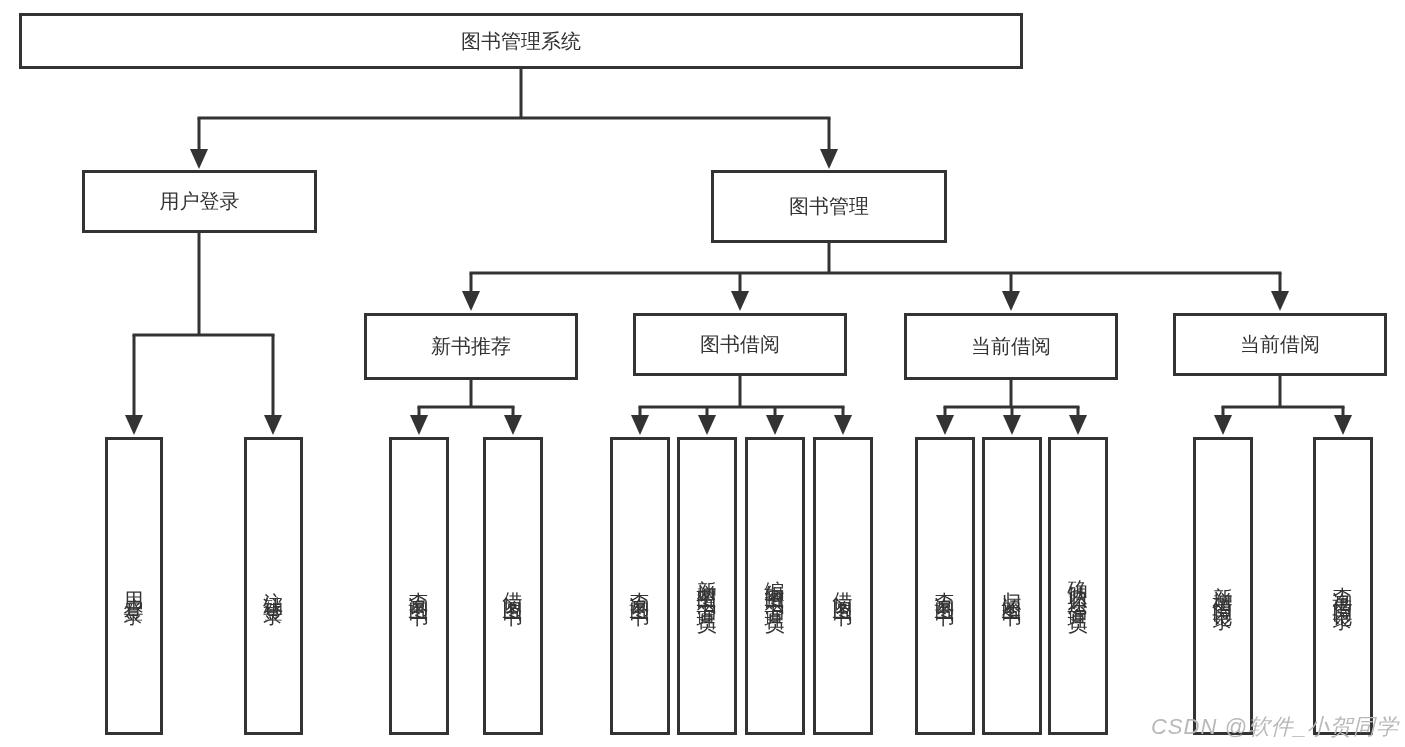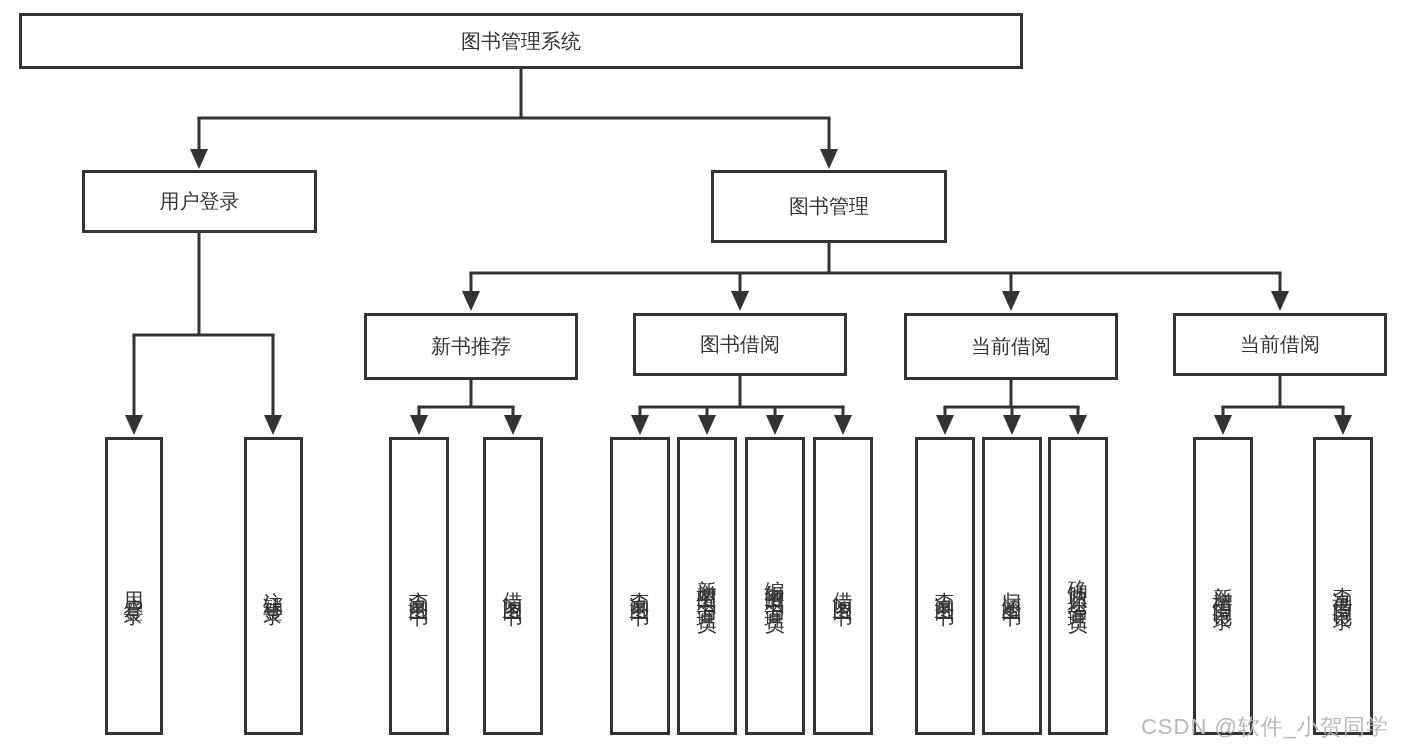--- a/index.html
+++ b/index.html
@@ -28,26 +28,27 @@
     text-align:center;
   }
   .v-node{
     writing-mode:vertical-rl;
     letter-spacing:5px;
     line-height:1;
     padding:6px 0;
   }
   .watermark{
     position:absolute;
-    right:16px;bottom:5px;
+    right:6px;bottom:5px;
     font-size:22px;
     color:var(--watermark,#b8b8b8);
     letter-spacing:1px;
     white-space:nowrap;
     pointer-events:none;
+    font-style:italic;
   }
 </style>
 </head>
 <body>
 
 <div class="canvas">
 
   <svg class="wires">
 
     <line x1="521" y1="68" x2="521" y2="118"></line>

